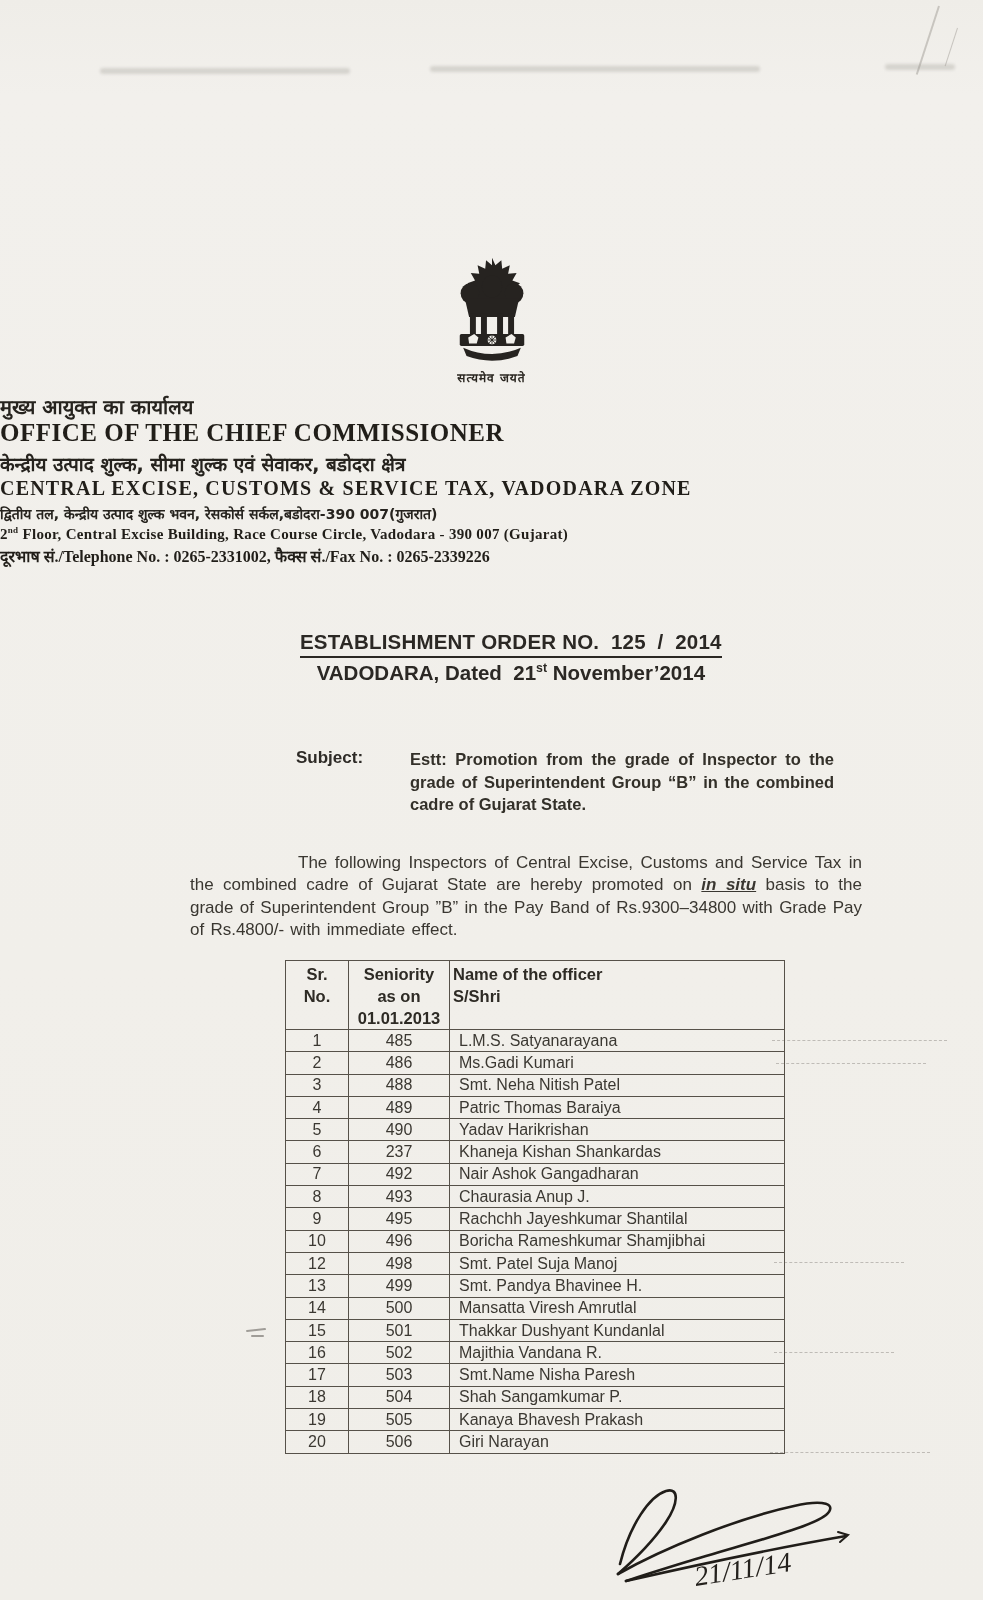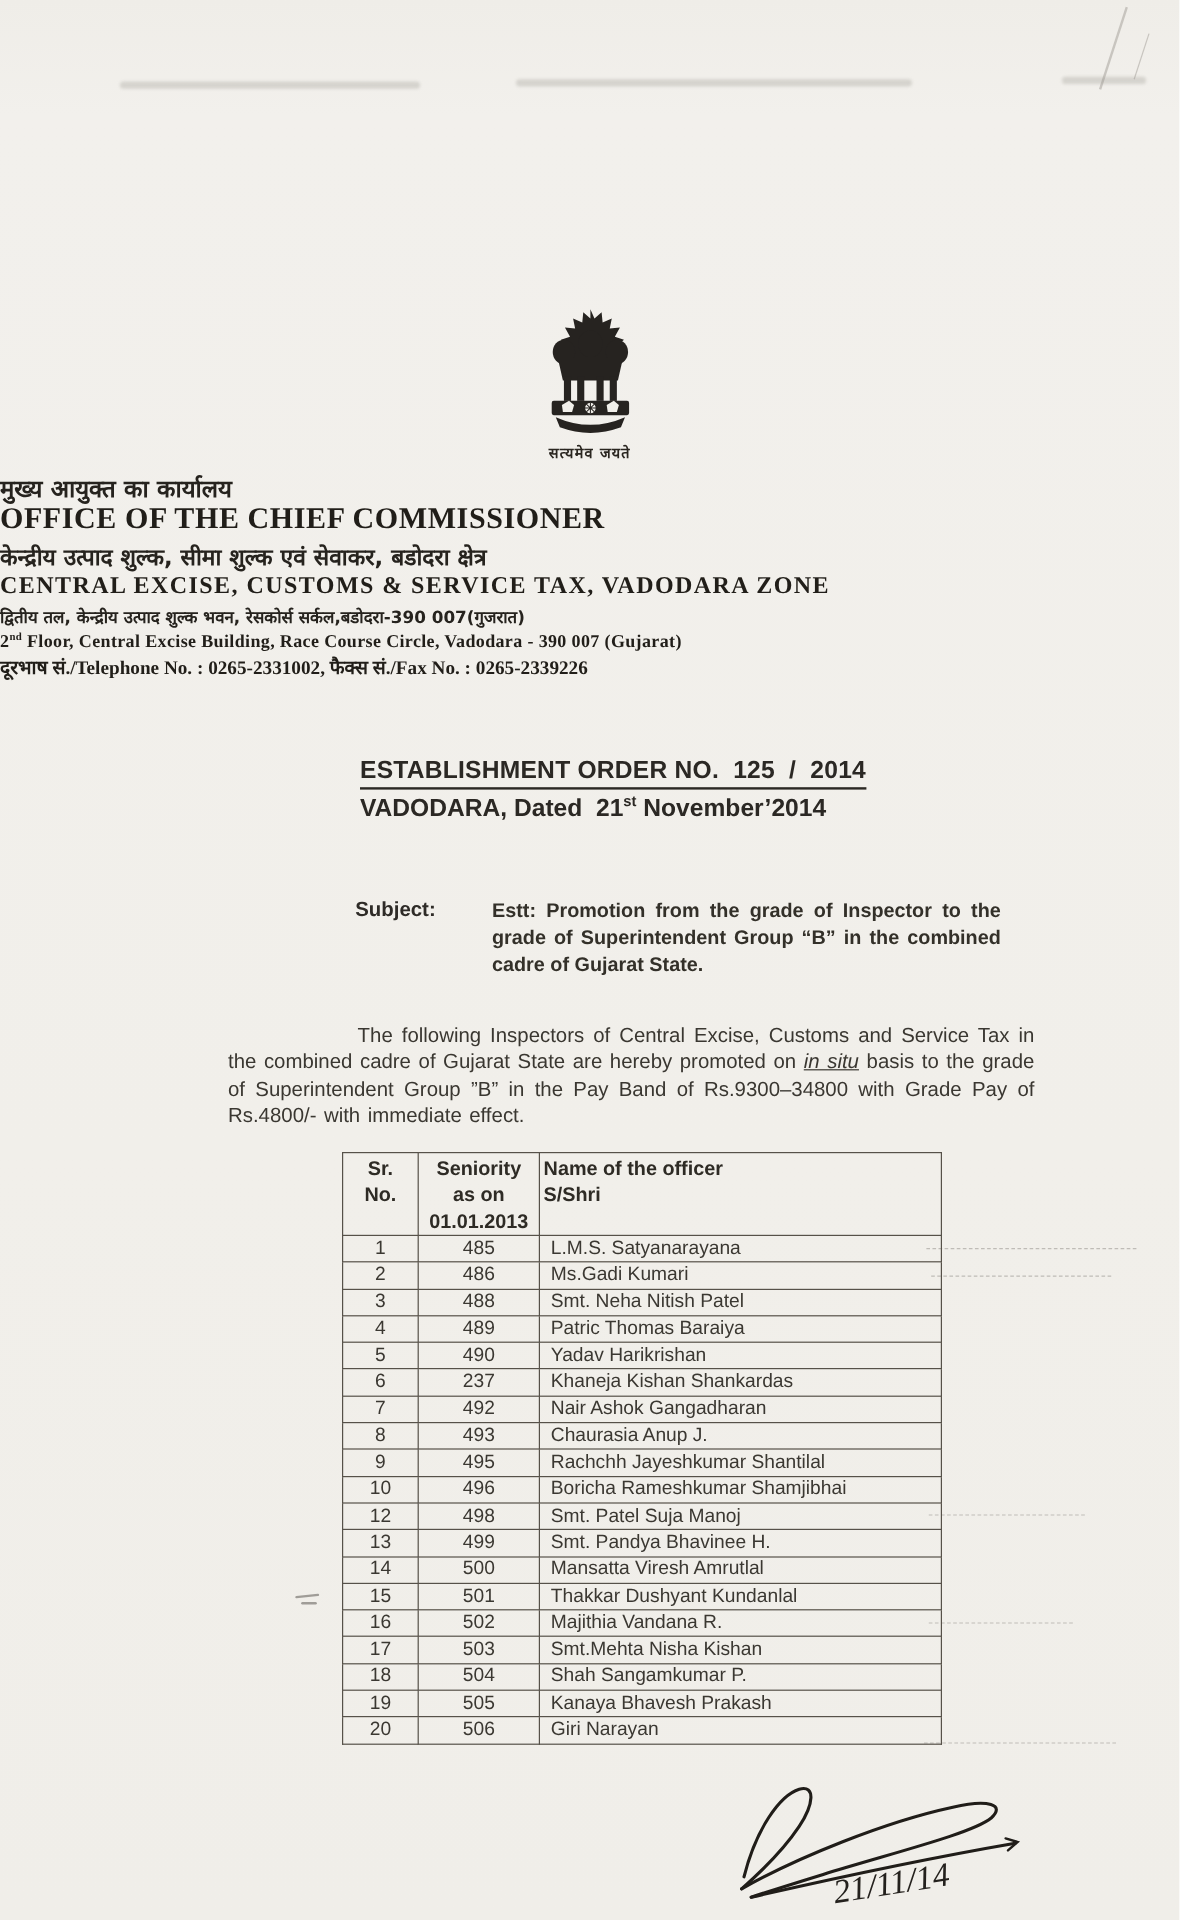--- a/index.html
+++ b/index.html
@@ -35,35 +35,35 @@
   .addr-hi{top:504px;font-size:14px;font-weight:bold;}
   .addr-en{top:525px;font-size:15px;letter-spacing:.3px;}
   .phone{top:545px;font-size:16px;}
   sup{font-size:.6em;}
   
   .order-block{position:absolute;left:300px;top:630px;font-weight:bold;color:#2b2824;}
   .order-title{
     display:inline-block;font-size:20.5px;letter-spacing:.2px;white-space:pre;
     border-bottom:2px solid #2b2824;padding-bottom:2px;
   }
-  .order-date{font-size:20.5px;margin-top:3px;white-space:pre;}
+  .order-date{font-size:20.5px;margin-top:3px;white-space:pre;text-align:center;}
   
   .subject-row{position:absolute;left:296px;top:748px;display:flex;}
   .subject-label{font-size:17px;font-weight:bold;width:70px;flex:none;}
   .subject-text{
     margin-left:44px;width:424px;font-size:16.5px;font-weight:bold;
     line-height:22.5px;text-align:justify;color:#333029;
   }
   
   .body-para{
     position:absolute;left:190px;top:852px;width:672px;
     font-size:17px;line-height:22.4px;text-align:justify;
     text-indent:108px;color:#3a3731;word-spacing:1.5px;
   }
-  .insitu{font-style:italic;text-decoration:underline;}
+  .insitu{font-style:italic;text-decoration:underline;font-weight:bold;}
   
   .officer-table{
     position:absolute;left:285px;top:960px;
     border-collapse:collapse;table-layout:fixed;
     font-size:16px;color:#3b3832;
   }
   .officer-table th,.officer-table td{
     border:1px solid #565149;
     padding:0 3px;overflow:hidden;
   }
@@ -223,21 +223,21 @@
           <td class="col-name">Thakkar Dushyant Kundanlal</td>
         </tr>
         <tr>
           <td class="col-sr">16</td>
           <td class="col-seniority">502</td>
           <td class="col-name">Majithia Vandana R.</td>
         </tr>
         <tr>
           <td class="col-sr">17</td>
           <td class="col-seniority">503</td>
-          <td class="col-name">Smt.Mehta Nisha Kishan</td>
+          <td class="col-name">Smt.Name Nisha Paresh</td>
         </tr>
         <tr>
           <td class="col-sr">18</td>
           <td class="col-seniority">504</td>
           <td class="col-name">Shah Sangamkumar P.</td>
         </tr>
         <tr>
           <td class="col-sr">19</td>
           <td class="col-seniority">505</td>
           <td class="col-name">Kanaya Bhavesh Prakash</td>

